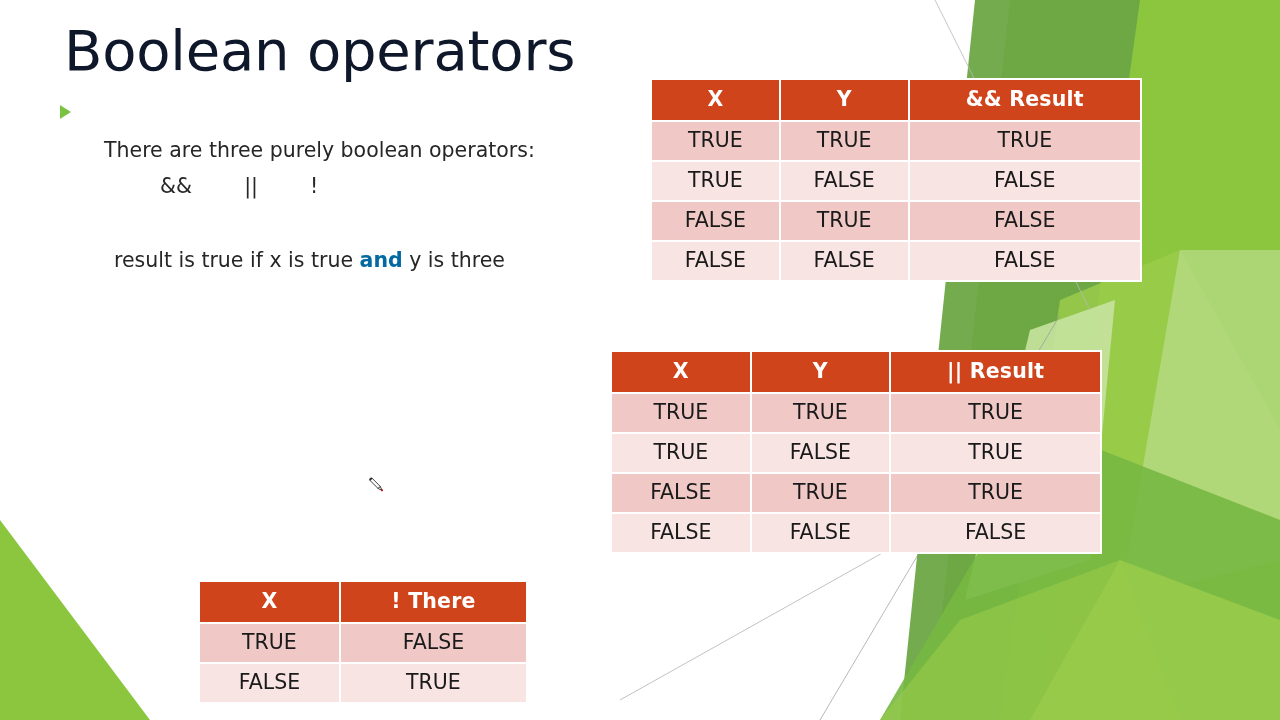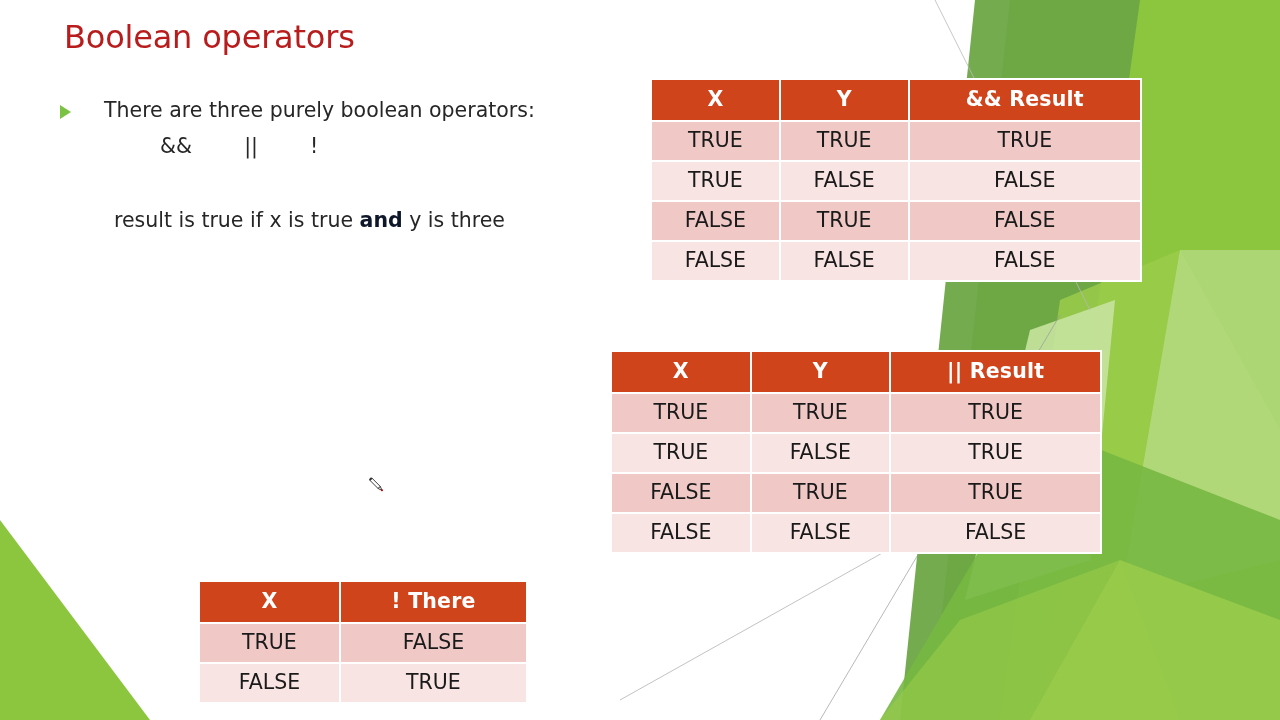--- a/index.html
+++ b/index.html
@@ -21,23 +21,23 @@
     width: 1280px;
     height: 720px;
     pointer-events: none;
   }
 
   
   #title {
     position: absolute;
     left: 64px;
     top: 20px;
-    font-size: 32px;
+    font-size: 56px;
     line-height: 1.12;
-    color: #b91c1c;
+    color: #0f172a;
     font-weight: 400;
     letter-spacing: -0.2px;
     white-space: nowrap;
   }
 
   
   #body {
     position: absolute;
     left: 60px;
     top: 96px;
@@ -63,32 +63,33 @@
     border-width: 7px 0 7px 11px;
     border-color: transparent transparent transparent #7CC242;
   }
   .tri.sub {
     border-width: 6px 0 6px 9px;
   }
   .txt {
     flex: 1 1 auto;
     font-size: 20.5px;
     line-height: 1.38;
+    margin-top: 40px;
   }
   .l1 { padding-left: 18px; }
   .sub-row { margin-left: 52px; }
   .sub-row .bullet { width: 22px; padding-top: 7px; }
   .sub-row .txt { font-size: 18.5px; line-height: 1.36; padding-left: 14px; }
 
   .code {
     color: #C00000;
     font-weight: bold;
   }
   .strong-red {
-    color: #0f172a;
+    color: #0369a1;
     font-weight: bold;
   }
   .plain-line {
     font-size: 20.5px;
     line-height: 1.38;
     padding-left: 54px;
   }
   .ops-line {
     font-size: 20.5px;
     padding-left: 100px;

